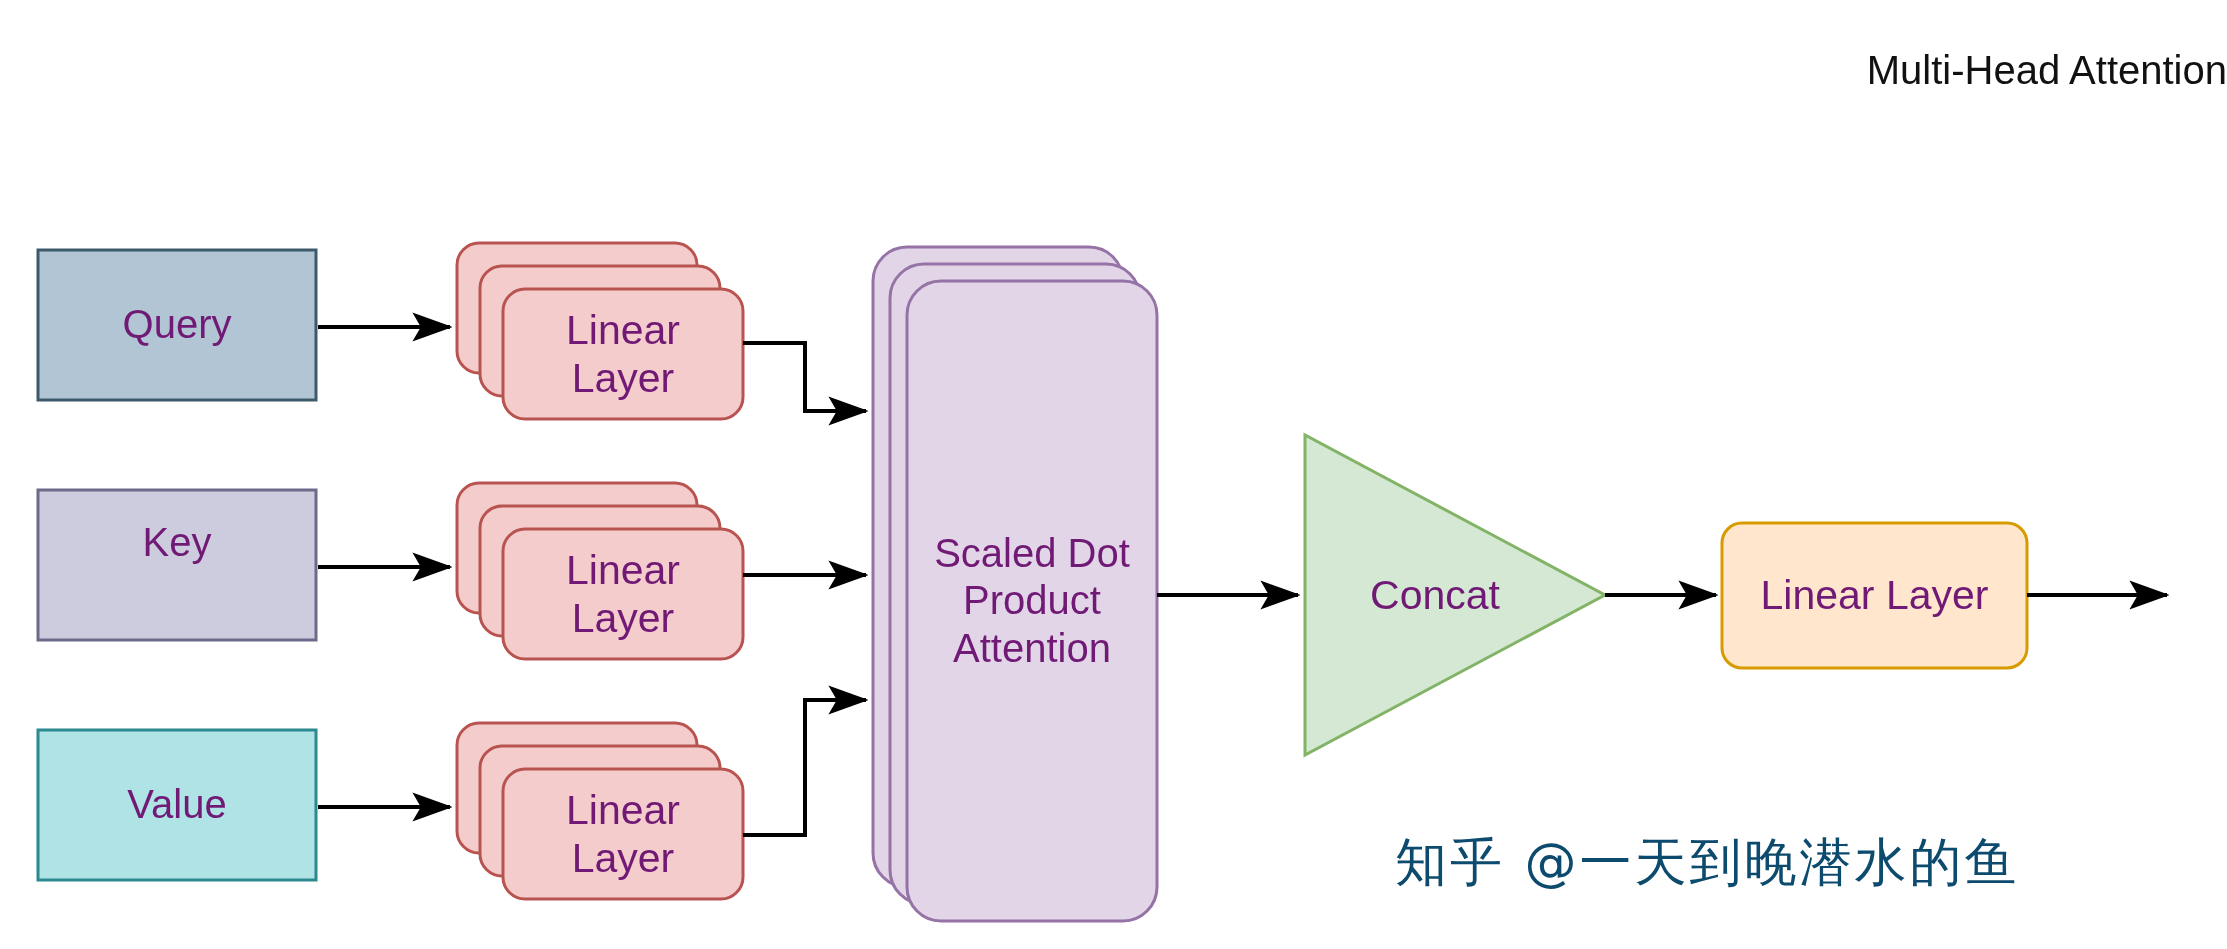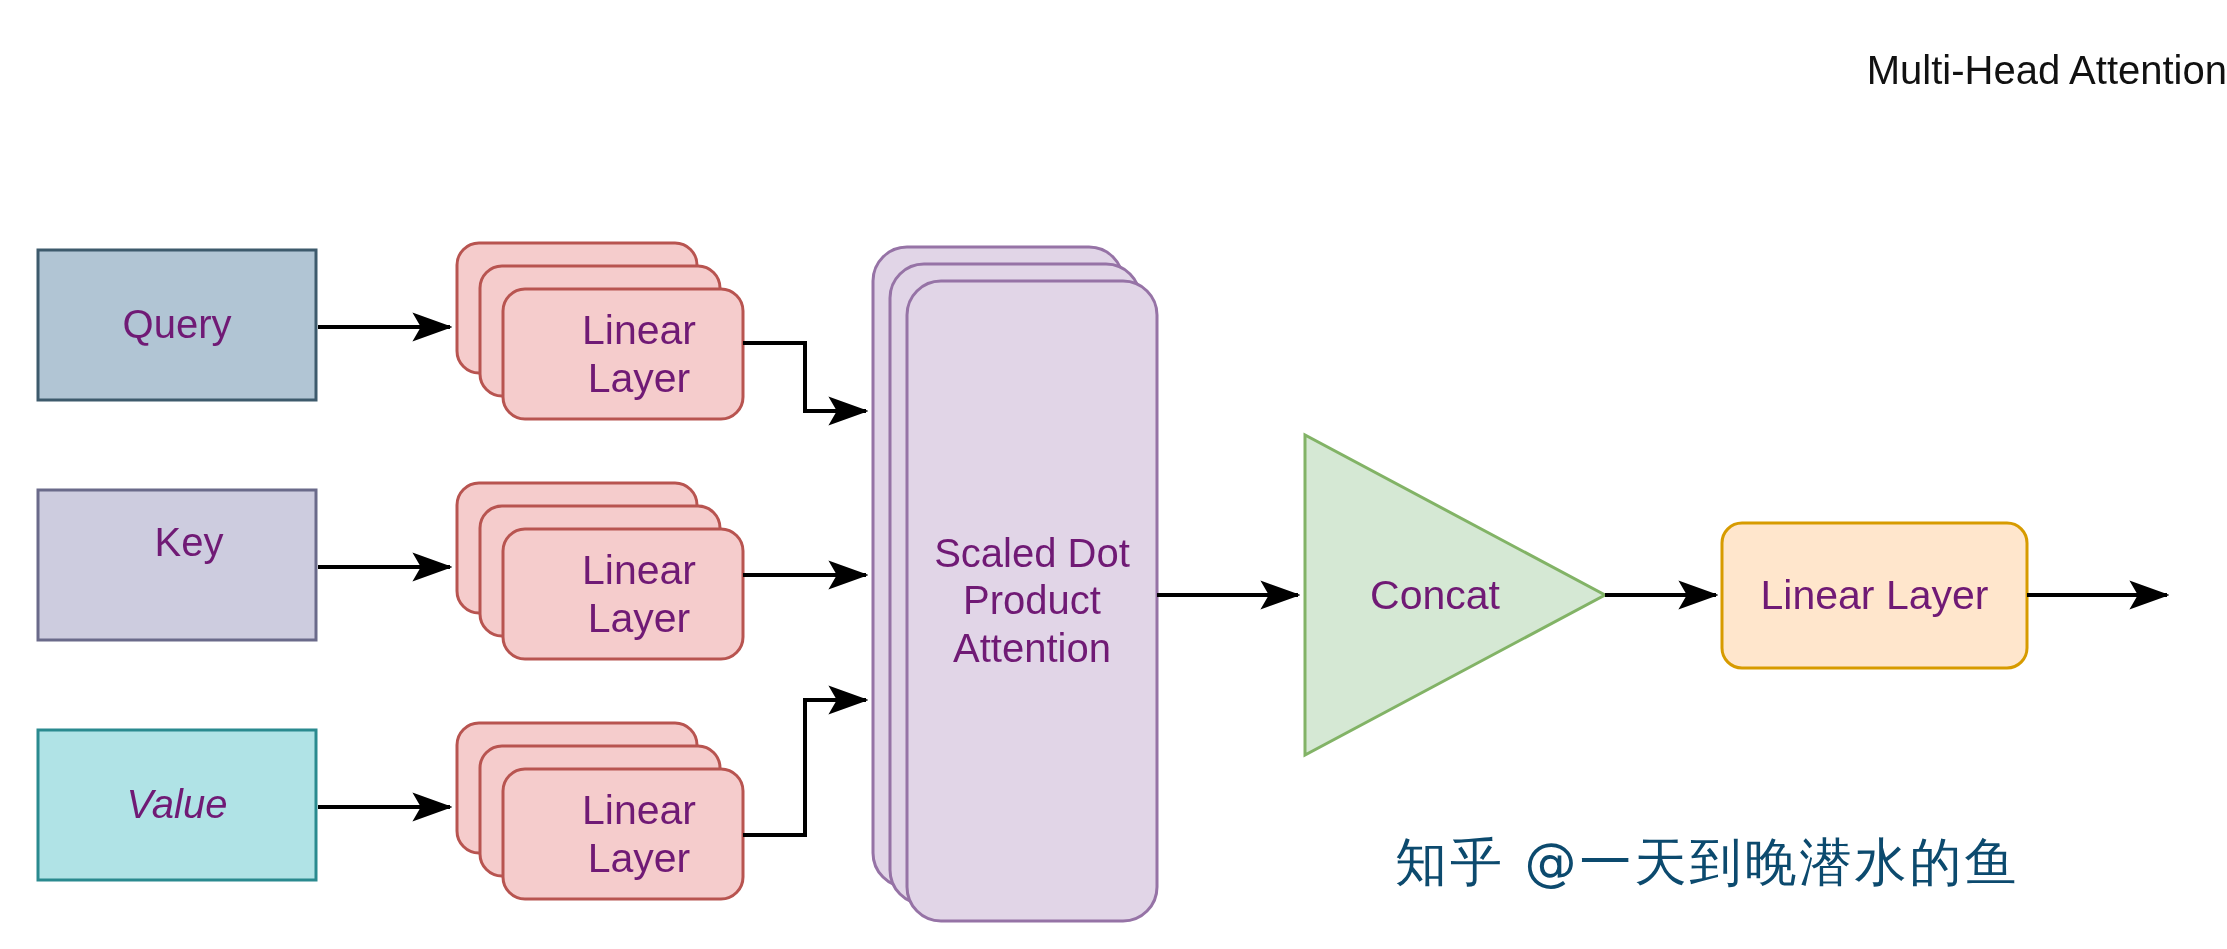--- a/index.html
+++ b/index.html
@@ -38,21 +38,21 @@
   #diagram-title {
     position: absolute;
     left: 0;
     top: 48px;
     width: 2227px;
     text-align: right;
     font-size: 40px;
     color: #111111;
   }
   .io-label { font-size: 40px; }
-  .linear-stack-label { font-size: 41px; padding-left: 16px; }
+  .linear-stack-label { font-size: 41px; }
   .attention-label { font-size: 40px; }
   .concat-label { font-size: 41px; }
   .final-linear-label { font-size: 41px; }
   #watermark {
     position: absolute;
     left: 1395px;
     top: 828px;
     font-size: 52px;
     color: #0c4a6e;
     letter-spacing: 3px;
@@ -122,23 +122,23 @@
 
     <line x1="1157" y1="595" x2="1298" y2="595" stroke="#000000" stroke-width="4" marker-end="url(#arrowhead)"></line>
 
     <line x1="1605" y1="595" x2="1716" y2="595" stroke="#000000" stroke-width="4" marker-end="url(#arrowhead)"></line>
 
     <line x1="2027" y1="595" x2="2167" y2="595" stroke="#000000" stroke-width="4" marker-end="url(#arrowhead)"></line>
   </svg>
 
   <div class="node-label io-label" style="left:38px; top:250px; width:278px; height:150px;">Query</div>
 
-  <div class="node-label io-label" style="left:38px; top:490px; width:278px; height:106px;padding-left:12px;">Key</div>
+  <div class="node-label io-label" style="left:38px; top:490px; width:278px; height:106px;">Key</div>
 
-  <div class="node-label io-label" style="left:38px; top:730px; width:278px; height:150px;font-style:italic;">Value</div>
+  <div class="node-label io-label" style="left:38px; top:730px; width:278px; height:150px;">Value</div>
 
   <div class="node-label linear-stack-label" style="left:503px; top:289px; width:240px; height:130px;">Linear
 Layer</div>
 
   <div class="node-label linear-stack-label" style="left:503px; top:529px; width:240px; height:130px;">Linear
 Layer</div>
 
   <div class="node-label linear-stack-label" style="left:503px; top:769px; width:240px; height:130px;">Linear
 Layer</div>
 

